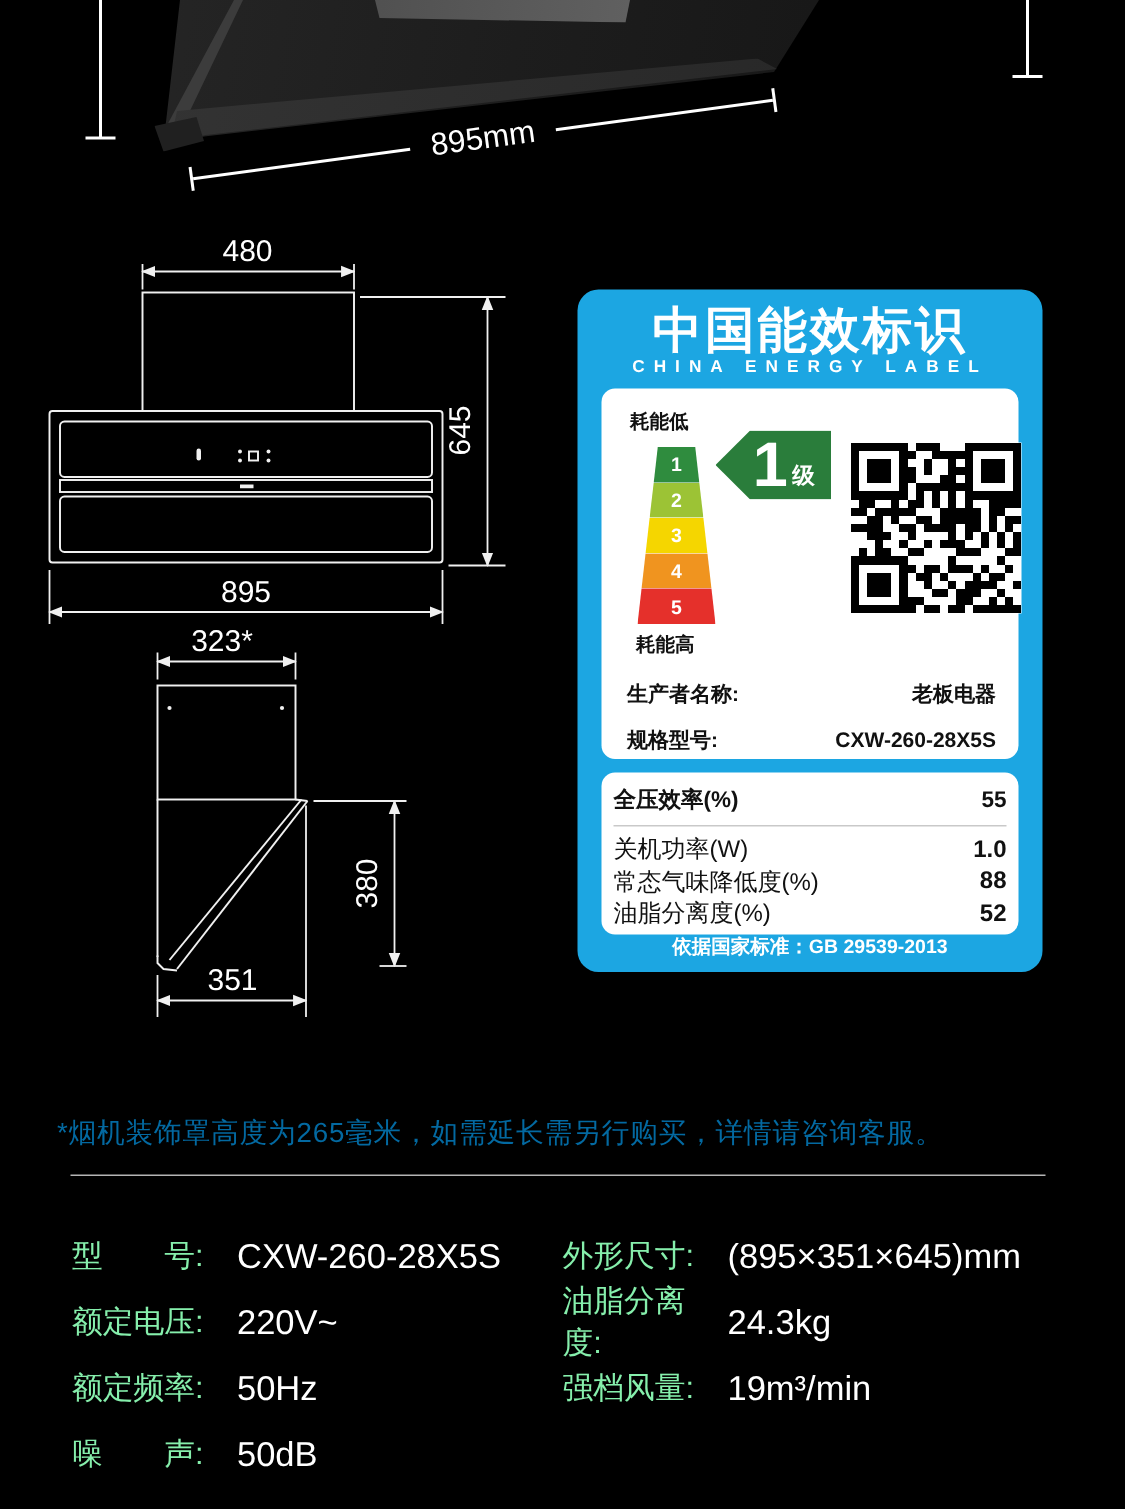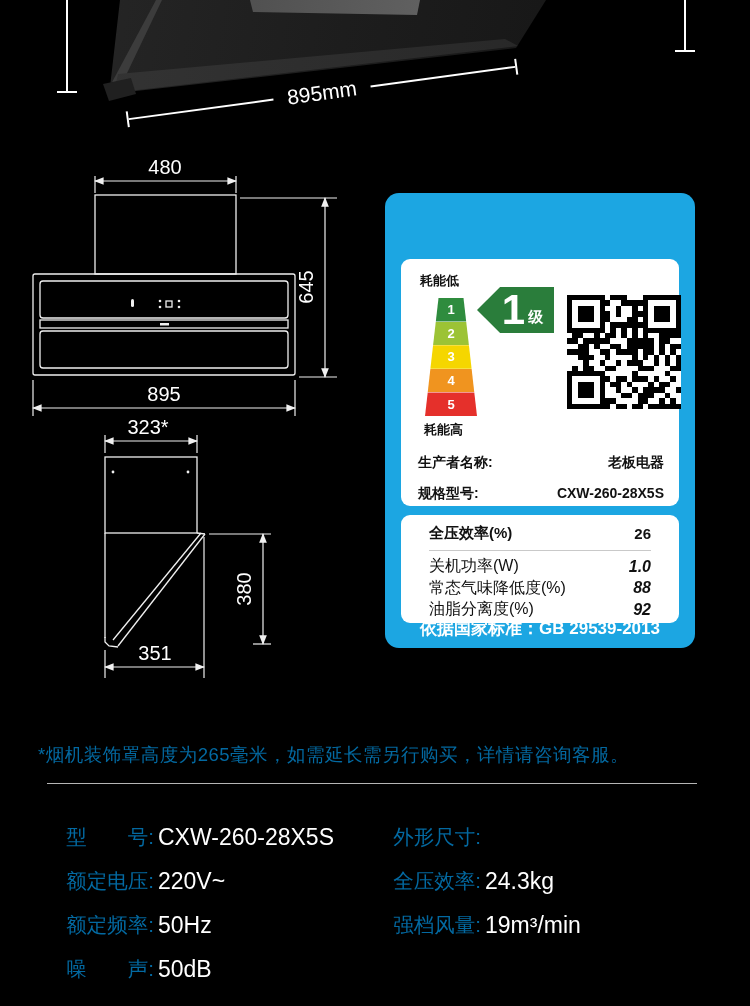--- a/index.html
+++ b/index.html
@@ -35,21 +35,21 @@
   svg.draw .dim  { stroke-width:1.2; }
   svg.draw text { fill:#fff; font-size:20px; font-family:"Liberation Sans",sans-serif; }
   
   .el { position:absolute; left:385px; top:193px; width:310px; height:455px;
         background:#1ca6e2; border-radius:14px; color:#fff; }
   .el-header { text-align:center; padding-top:9px; }
   .el-title { font-size:33px; font-weight:bold; letter-spacing:2px; line-height:36px; }
   .el-sub { font-size:11.5px; font-weight:bold; letter-spacing:6px; margin-top:1px; }
   .el-panel { position:absolute; left:16px; width:278px; background:#fff; border-radius:9px; color:#111; }
   .el-panel1 { top:66px; height:247px;padding-left:44px; }
-  .el-panel2 { top:322px; height:108px; padding:0 28px;text-align:center; }
+  .el-panel2 { top:322px; height:108px; padding:0 8px;text-align:center; }
   .el-scale-top { position:absolute; left:19px; top:13px; font-size:13px; font-weight:bold; }
   .el-scale-bottom { position:absolute; left:23px; top:162px; font-size:13px; font-weight:bold; }
   .el-pyramid { position:absolute; left:22px; top:39px; width:56px; height:118px; }
   .el-level { height:23.6px; display:flex; align-items:center; justify-content:center;
               color:#fff; font-size:13px; font-weight:bold; }
   .el-level.l1 { clip-path:polygon(27.7% 0,72.3% 0,77.1% 100%,22.9% 100%); }
   .el-level.l2 { clip-path:polygon(22.9% 0,77.1% 0,82% 100%,18% 100%); }
   .el-level.l3 { clip-path:polygon(18% 0,82% 0,86.8% 100%,13.2% 100%); }
   .el-level.l4 { clip-path:polygon(13.2% 0,86.8% 0,91.6% 100%,8.4% 100%); }
   .el-level.l5 { clip-path:polygon(8.4% 0,91.6% 0,96.4% 100%,3.6% 100%); }
@@ -59,31 +59,31 @@
   .el-rating .big { font-size:42px; font-weight:bold; line-height:44px; }
   .el-rating .unit { font-size:15px; font-weight:bold; margin:14px 0 0 3px; }
   .el-qr { position:absolute; left:166px; top:36px; width:114px; height:114px; background:#fff; }
   .el-fields { position:absolute; left:17px; right:15px; top:195px; }
   .el-field { display:flex; justify-content:space-between; align-items:baseline; margin-bottom:13px;
               font-size:14px; font-weight:bold; }
   .m-row1 { display:flex; justify-content:space-between; align-items:center; height:36px;
             border-bottom:1px solid #c9c9c9; font-size:15px; font-weight:bold; padding-top:2px; }
   .m-row { display:flex; justify-content:space-between; align-items:center; height:21.5px; font-size:16px; }
   .m-row:nth-of-type(2) { margin-top:5px; }
-  .m-row .v { font-weight:bold;font-style:italic; }
+  .m-row .v { font-weight:bold; }
   .el-footer { position:absolute; left:0; right:0; bottom:8px; text-align:center;
-               font-size:17px; font-weight:bold; }
+               font-size:13px; font-weight:bold; }
   
   .note { position:absolute; left:38px; top:742px; font-size:18.5px; color:#0369a1; letter-spacing:0.5px; }
   .divider { position:absolute; left:47px; top:783px; width:650px; height:1px; background:#b5b5b5; }
   .col { position:absolute; top:815px; }
   .col-left { left:48px; width:320px; }
   .col-right { left:375px; width:370px; }
   .spec-row { height:44px; display:flex; align-items:center; }
-  .spec-label { display:inline-block; width:106px; font-size:20.5px; color:#0369a1;text-align:right; }
+  .spec-label { display:inline-block; width:106px; font-size:20.5px; color:#86efac; }
   .spec-value { font-size:23px; color:#fff; margin-left:4px; white-space:nowrap; }
 </style>
 </head>
 <body>
 
 <div class="page">
 
   <div class="photo">
     <div class="shape hood-body"></div>
     <div class="shape hood-bevel"></div>
@@ -171,20 +171,24 @@
     <line class="dim" x1="178" y1="114" x2="178" y2="224" marker-start="url(#svArr)" marker-end="url(#svArr)"></line>
     <text x="166" y="169" text-anchor="middle" transform="rotate(-90 166 169)">380</text>
 
     <line class="dim" x1="20" y1="230" x2="20" y2="258"></line>
     <line class="dim" x1="119" y1="117" x2="119" y2="258"></line>
     <line class="dim" x1="20" y1="247" x2="119" y2="247" marker-start="url(#svArr)" marker-end="url(#svArr)"></line>
     <text x="70" y="240" text-anchor="middle">351</text>
   </svg>
 
   <div class="el">
+    <div class="el-header">
+      <div class="el-title">中国能效标识</div>
+      <div class="el-sub">CHINA ENERGY LABEL</div>
+    </div>
 
     <div class="el-panel el-panel1">
       <div class="el-scale-top">耗能低</div>
       <div class="el-pyramid">
         <div class="el-level l1" style="background: rgb(47, 140, 62);">1</div>
         <div class="el-level l2" style="background: rgb(156, 195, 53);">2</div>
         <div class="el-level l3" style="background: rgb(245, 214, 0);">3</div>
         <div class="el-level l4" style="background: rgb(240, 148, 31);">4</div>
         <div class="el-level l5" style="background: rgb(229, 48, 43);">5</div>
       </div>
@@ -458,33 +462,33 @@
         <div class="el-field">
           <span>规格型号:</span>
           <span>CXW-260-28X5S</span>
         </div>
       </div>
     </div>
 
     <div class="el-panel el-panel2">
       <div class="m-row1">
         <span>全压效率(%)</span>
-        <span>26</span>
+        <span>55</span>
       </div>
       <div class="m-row">
         <span>关机功率(W)</span>
         <span class="v">1.0</span>
       </div>
       <div class="m-row">
         <span>常态气味降低度(%)</span>
         <span class="v">88</span>
       </div>
       <div class="m-row">
         <span>油脂分离度(%)</span>
-        <span class="v">92</span>
+        <span class="v">52</span>
       </div>
     </div>
 
     <div class="el-footer">依据国家标准：GB 29539-2013</div>
   </div>
 
   <div class="note">*烟机装饰罩高度为265毫米，如需延长需另行购买，详情请咨询客服。</div>
   <div class="divider"></div>
 
   <div class="col col-left">
@@ -502,23 +506,24 @@
     </div>
     <div class="spec-row">
       <span class="spec-label">噪　　声:</span>
       <span class="spec-value">50dB</span>
     </div>
   </div>
 
   <div class="col col-right">
     <div class="spec-row">
       <span class="spec-label">外形尺寸:</span>
-    </div>
-    <div class="spec-row">
-      <span class="spec-label">全压效率:</span>
+      <span class="spec-value">(895×351×645)mm</span>
+    </div>
+    <div class="spec-row">
+      <span class="spec-label">油脂分离度:</span>
       <span class="spec-value">24.3kg</span>
     </div>
     <div class="spec-row">
       <span class="spec-label">强档风量:</span>
       <span class="spec-value">19m³/min</span>
     </div>
   </div>
 
 </div>
 

